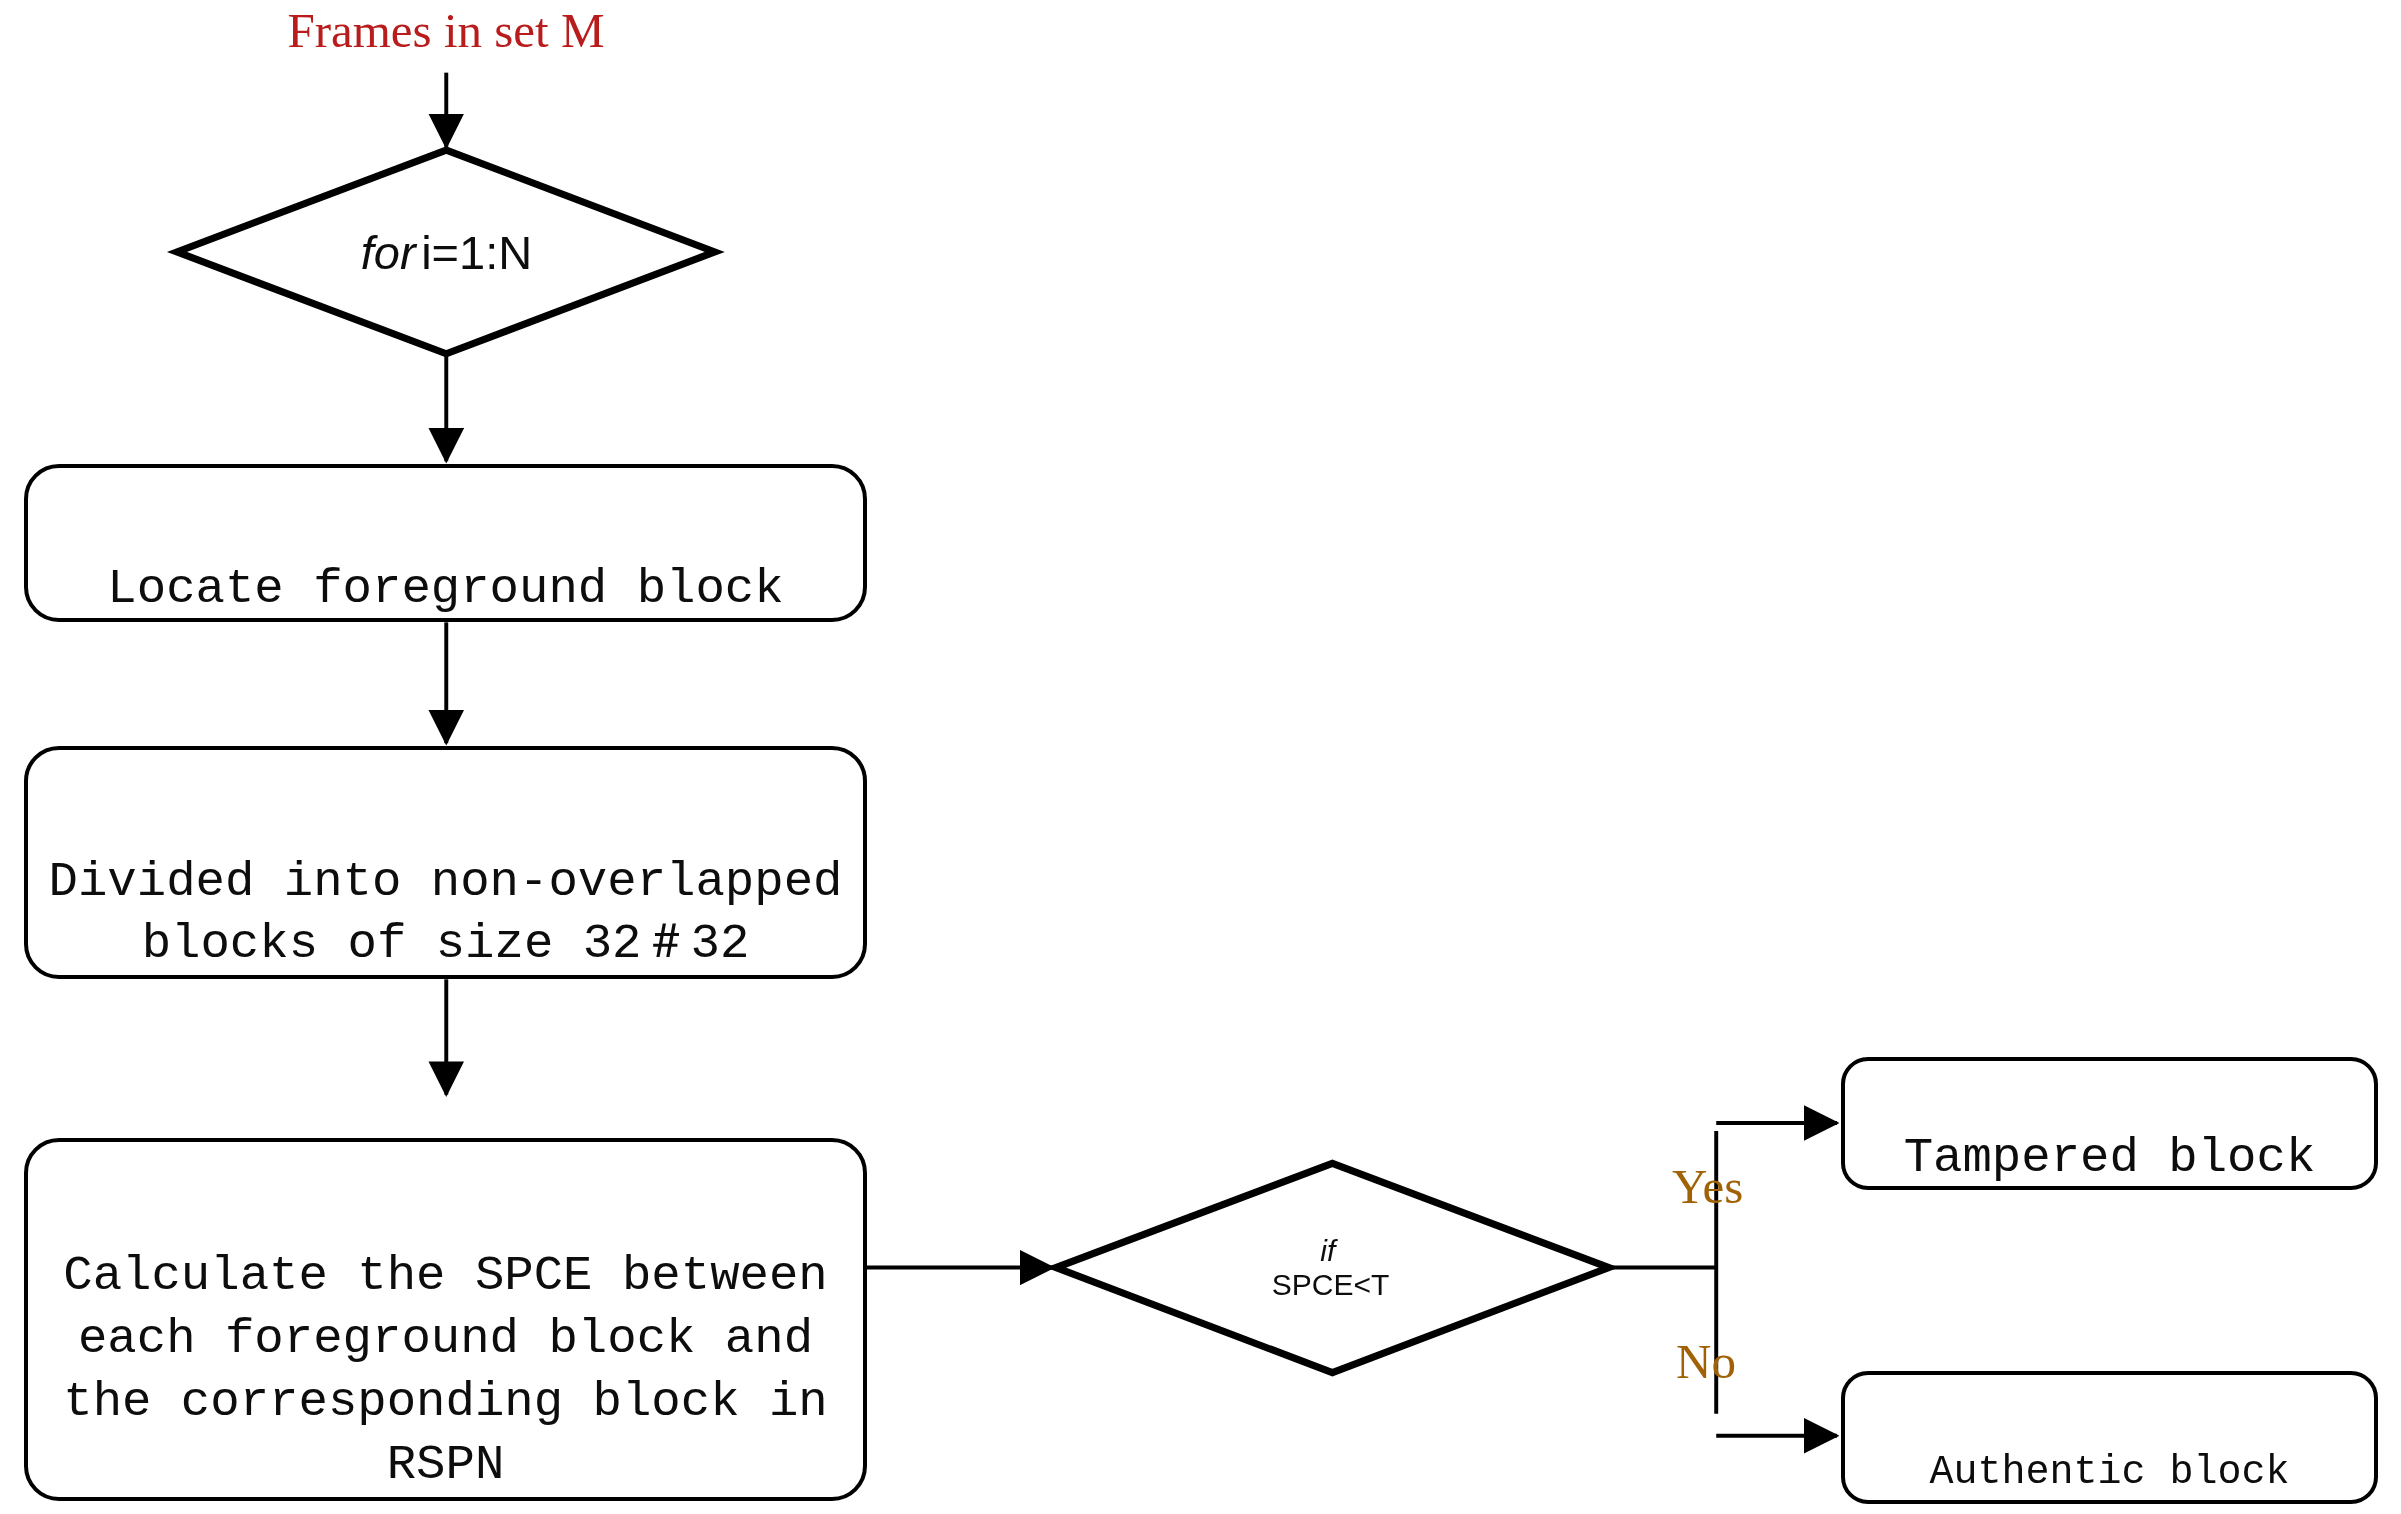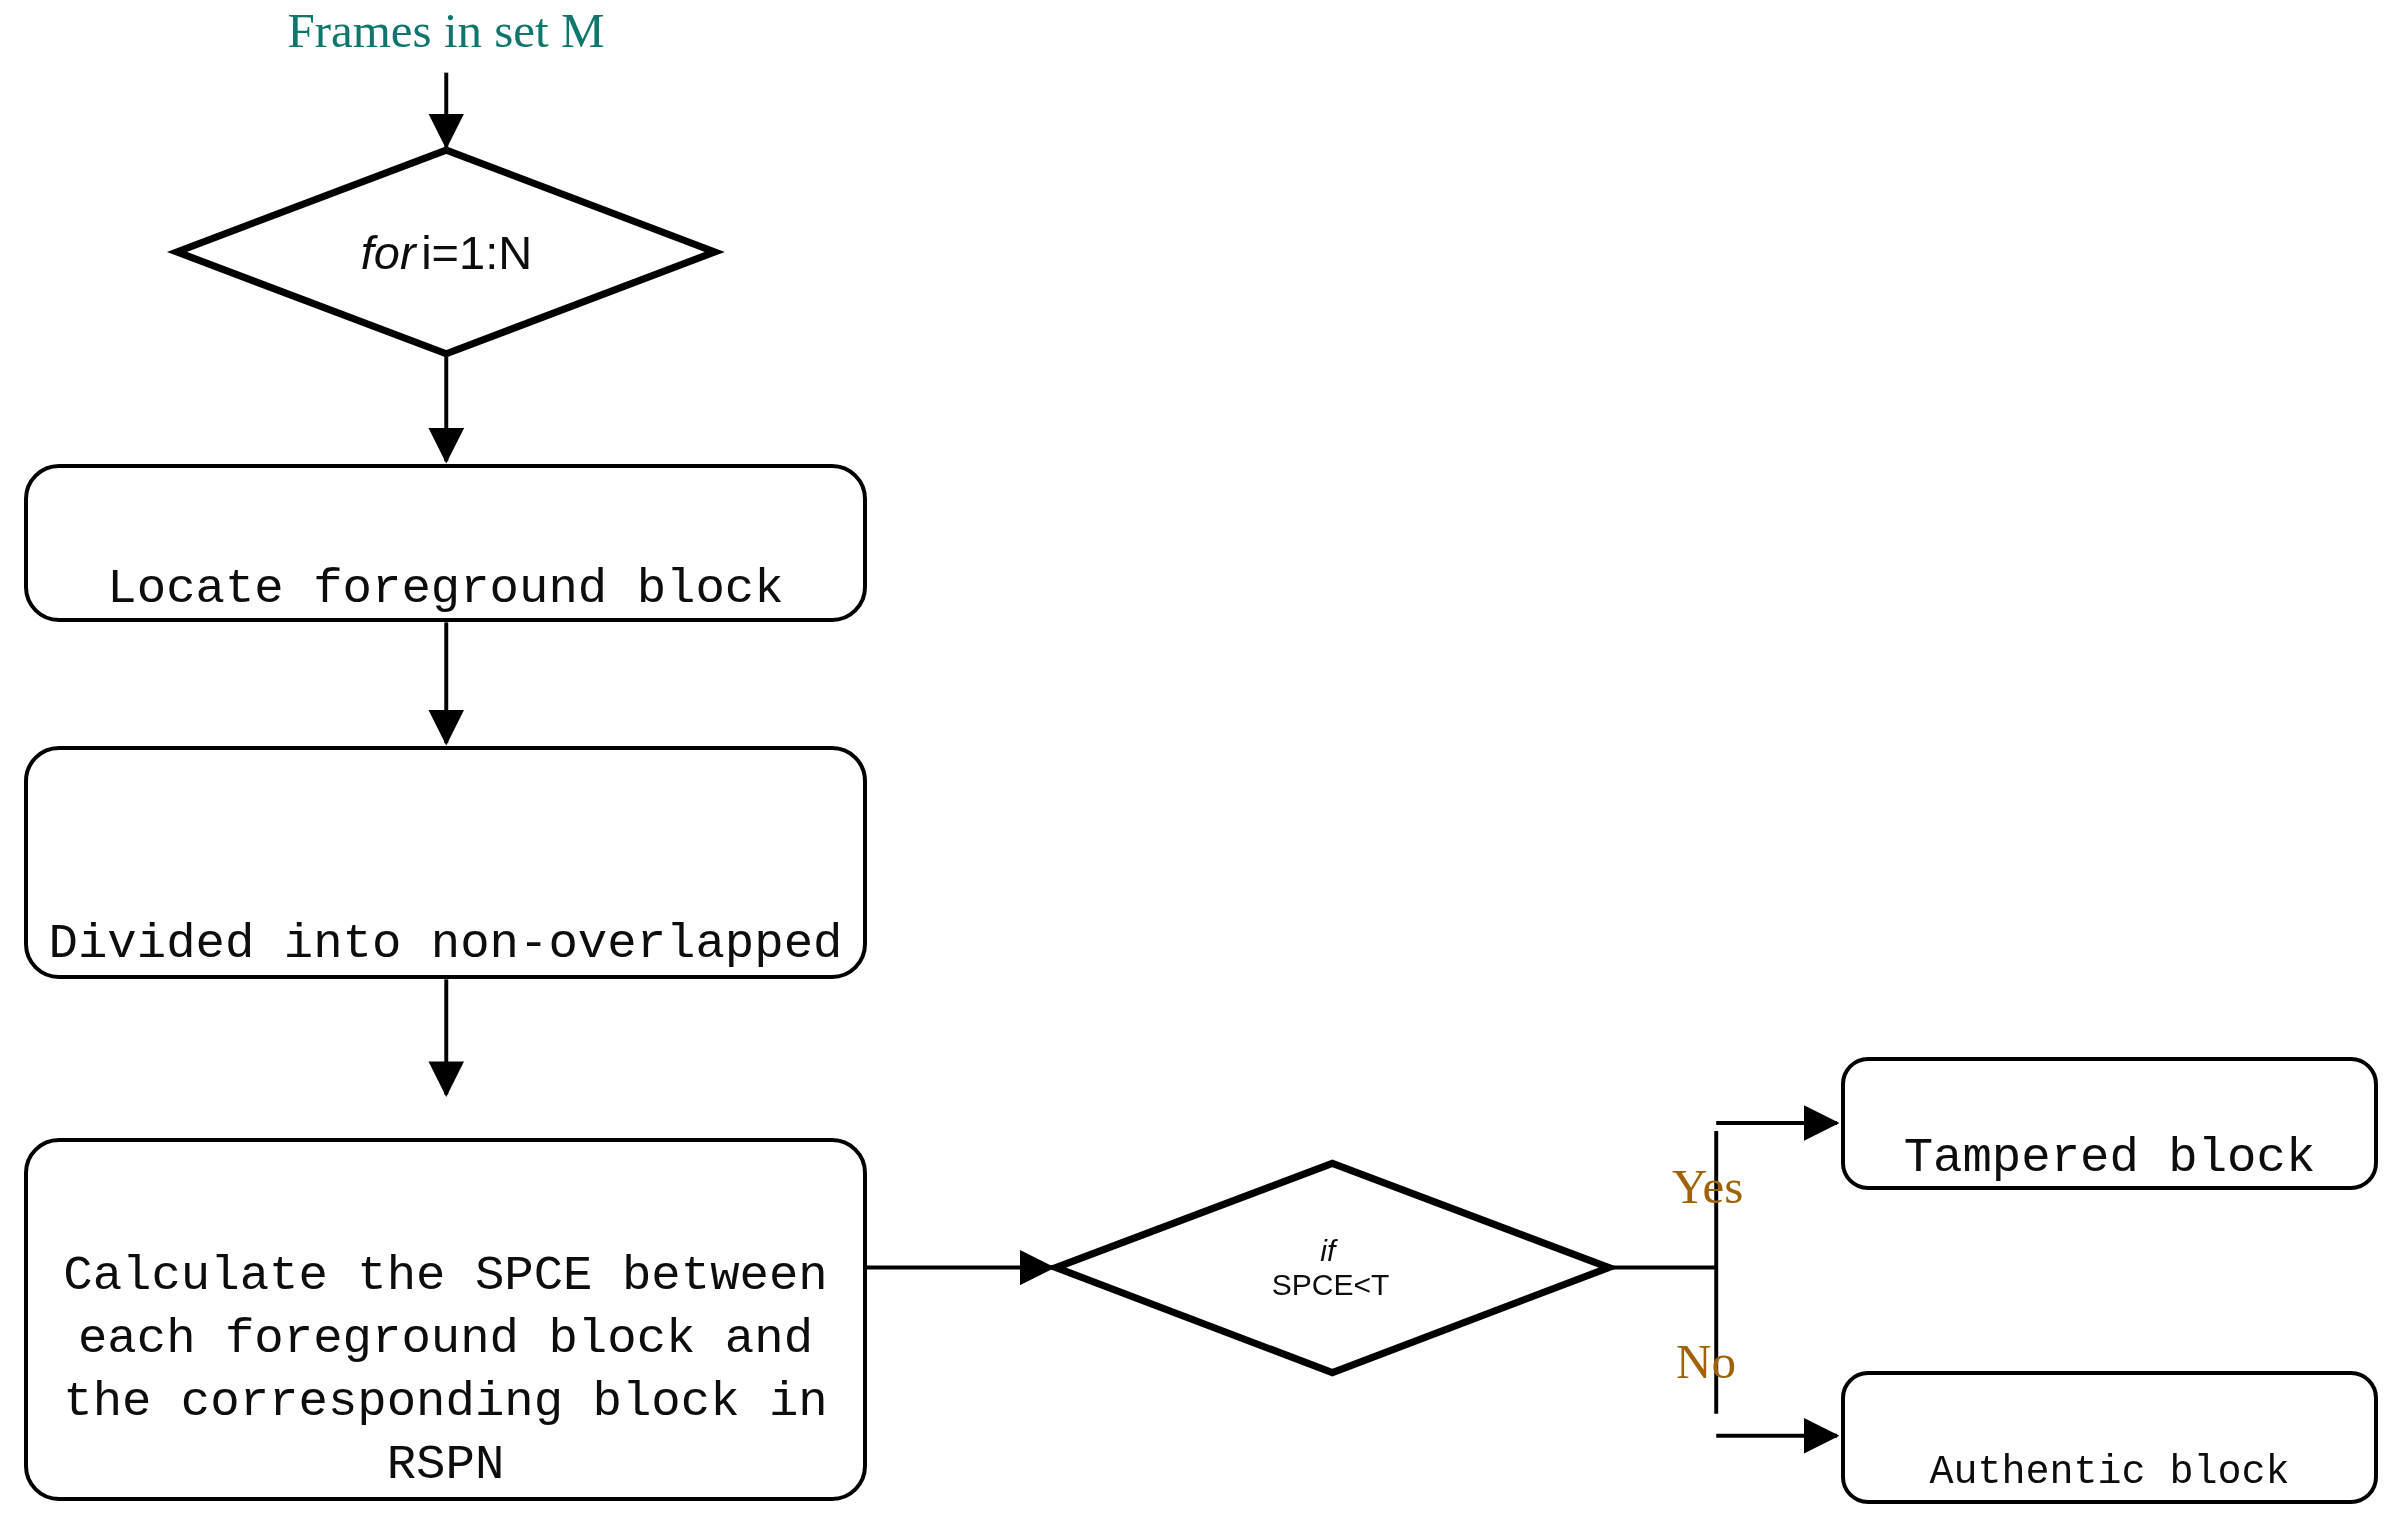--- a/index.html
+++ b/index.html
@@ -25,21 +25,21 @@
     height: 1514px;
     pointer-events: none;
   }
   .node-text {
     position: absolute;
     display: flex;
     align-items: center;
     justify-content: center;
     text-align: center;
     box-sizing: border-box;
-    color: #0f766e;
+    color: #b91c1c;
   }
   
   .title-label {
     left: 213px;
     top: 4.7px;
     width: 466px;
     height: 52px;
     font-size: 49px;
     line-height: 52px;
     font-family: "Liberation Serif", "DejaVu Serif", serif;
@@ -165,20 +165,21 @@
       <span>i=1:N</span>
   </div>
 
   <div class="proc-box" id="box-locate">
     <span>Locate foreground block</span>
   </div>
 
   <div class="proc-box" id="box-divide">
     <span>
       <span>Divided into non-overlapped</span><br>
+      <span>blocks of size 32＃32</span>
     </span>
   </div>
 
   <div class="proc-box" id="box-calc">
     <span>
       <span>Calculate the SPCE between</span><br>
       <span>each foreground block and</span><br>
       <span>the corresponding block in</span><br>
       <span>RSPN</span>
     </span>

